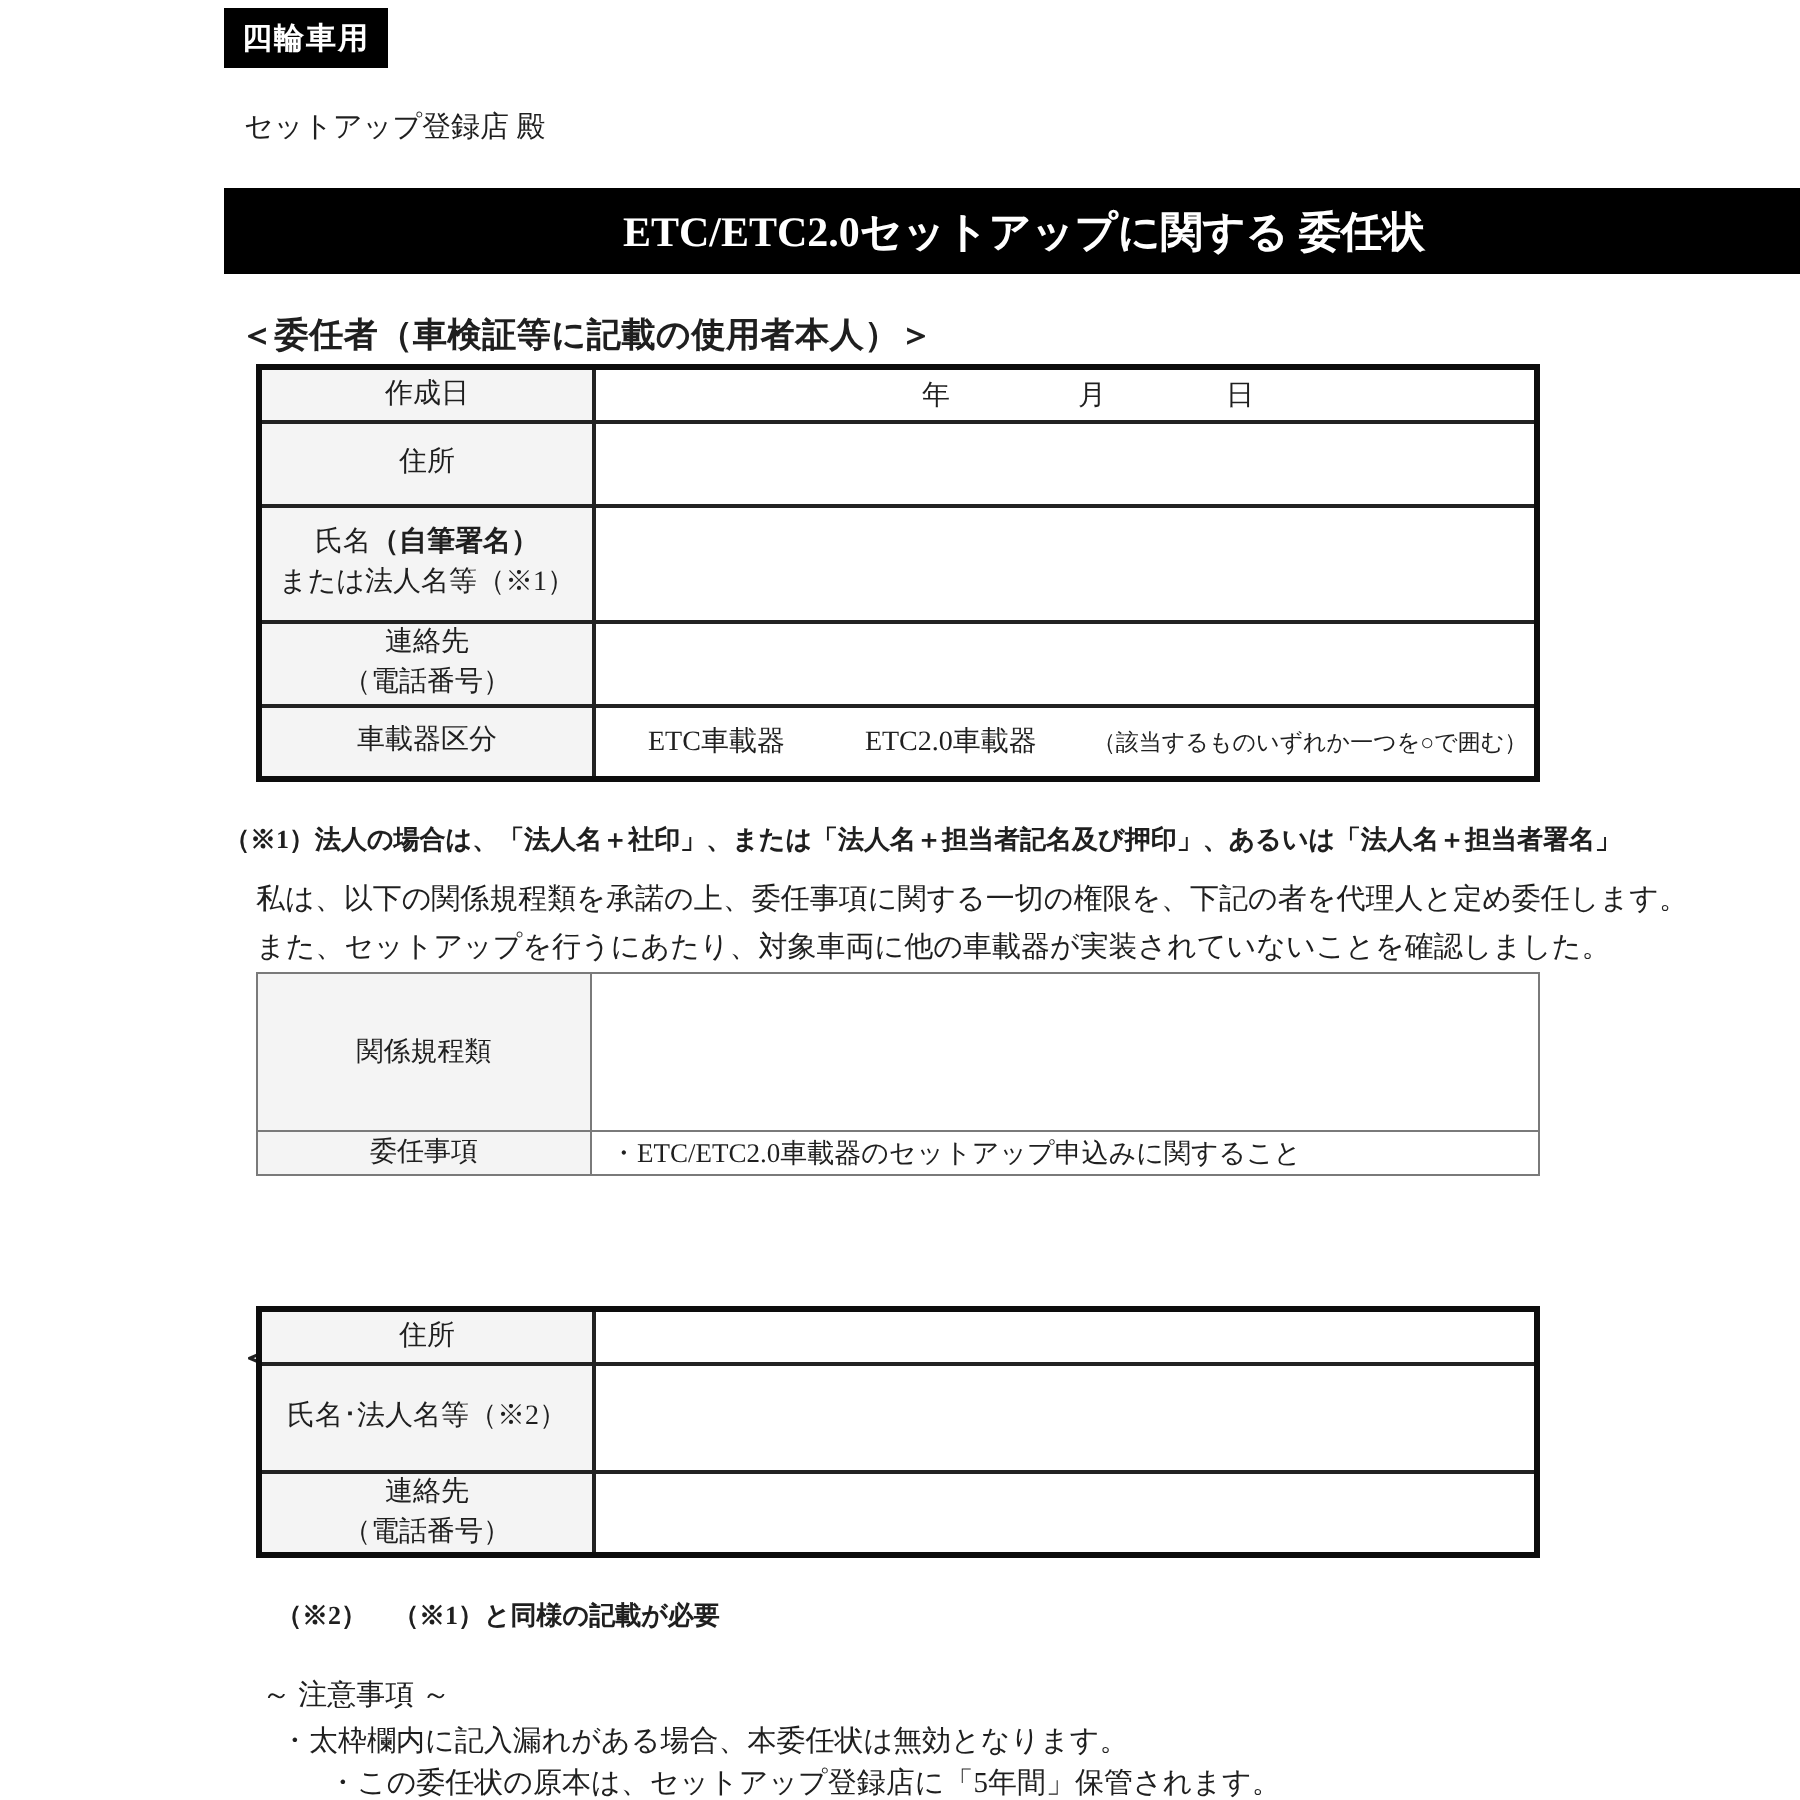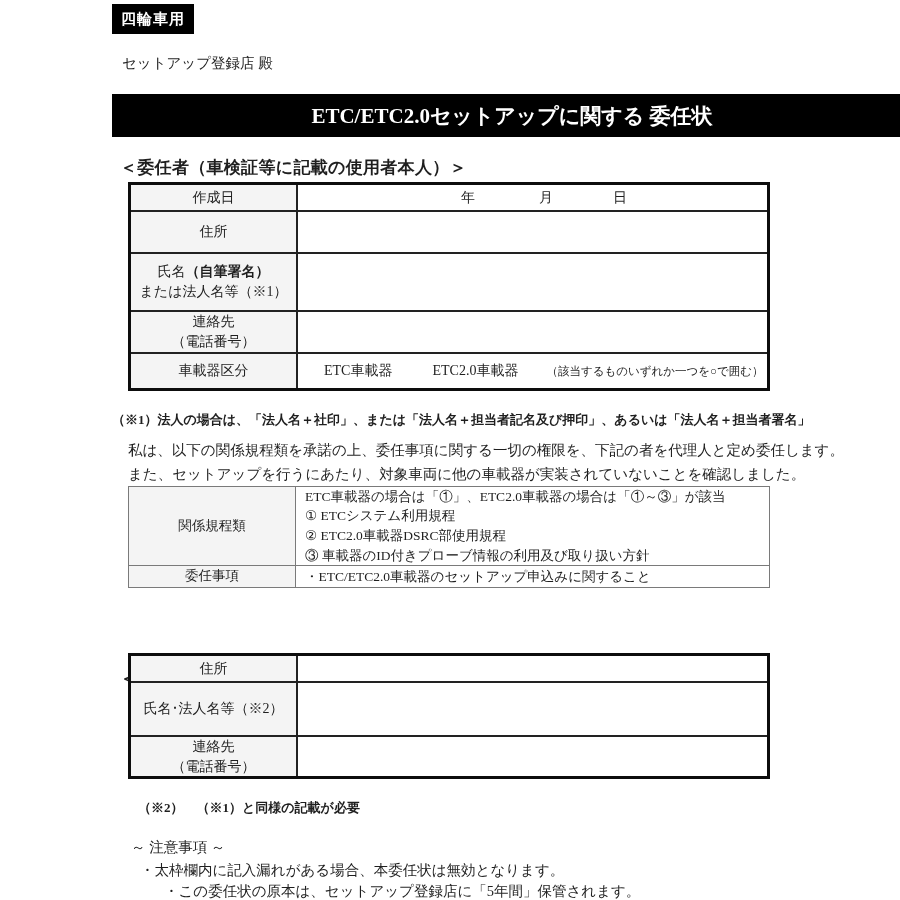--- a/index.html
+++ b/index.html
@@ -114,26 +114,20 @@
   <div class="note note1">（※1）法人の場合は、「法人名＋社印」、または「法人名＋担当者記名及び押印」、あるいは「法人名＋担当者署名」</div>
 
   <div class="declaration">
     <div>私は、以下の関係規程類を承諾の上、委任事項に関する一切の権限を、下記の者を代理人と定め委任します。</div>
     <div>また、セットアップを行うにあたり、対象車両に他の車載器が実装されていないことを確認しました。</div>
   </div>
 
   <div class="tbl tbl-thin" style="top:486px">
     <div class="row rb-thin h79">
       <div class="lbl">関係規程類</div>
-      <div class="val-lines">
-        <div>ETC車載器の場合は「①」、ETC2.0車載器の場合は「①～③」が該当</div>
-        <div>① ETCシステム利用規程</div>
-        <div>② ETC2.0車載器DSRC部使用規程</div>
-        <div>③ 車載器のID付きプローブ情報の利用及び取り扱い方針</div>
-      </div>
     </div>
     <div class="row h21">
       <div class="lbl">委任事項</div>
       <div class="val-lines">
         <div>・ETC/ETC2.0車載器のセットアップ申込みに関すること</div>
       </div>
     </div>
   </div>
 
   <div class="sec-heading agent-heading">＜代理人＞</div>

